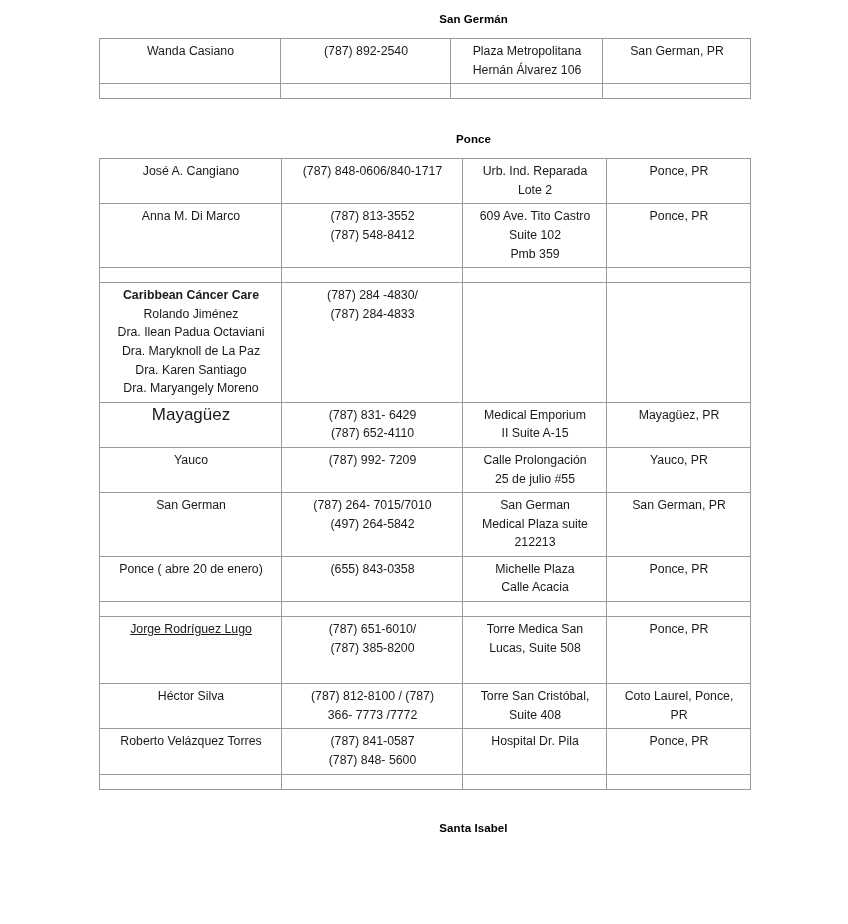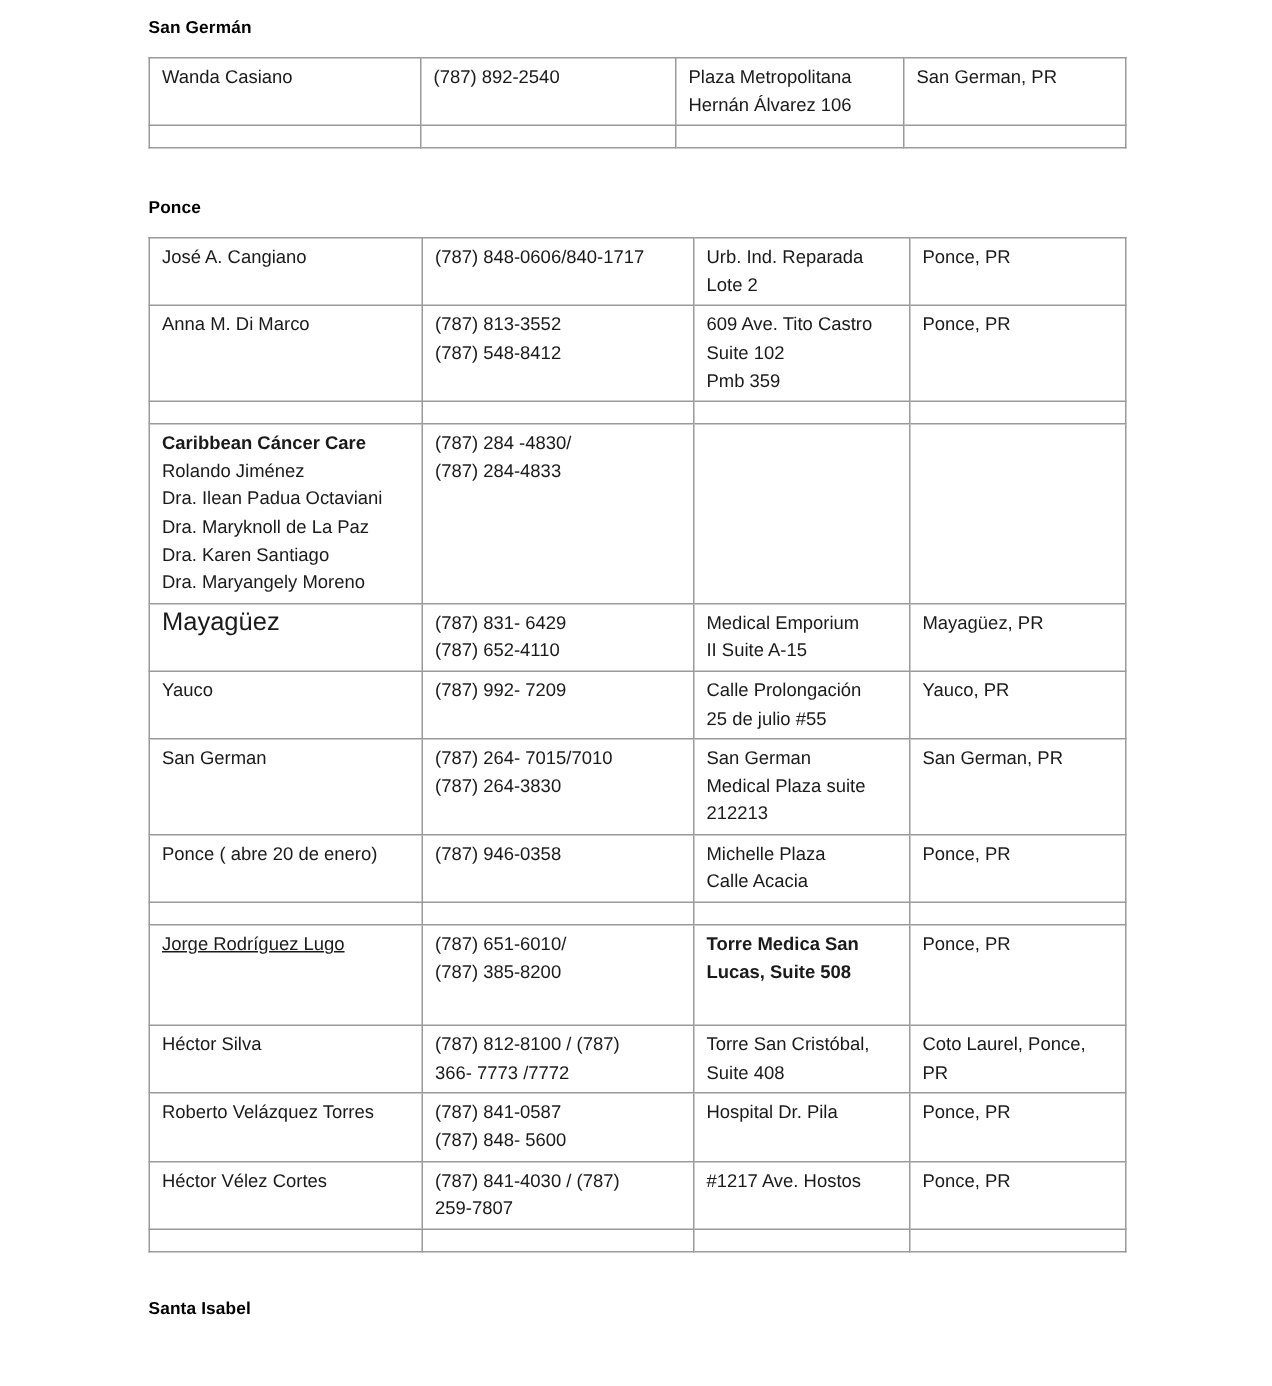--- a/index.html
+++ b/index.html
@@ -14,20 +14,21 @@
     font-family: "Liberation Sans", sans-serif;
     color: #000000;
     overflow: hidden;
   }
   .page {
     position: relative;
     width: 848px;
     height: 924px;
     box-sizing: border-box;
     padding: 0;
+    text-align: center;
   }
   .section {
     margin: 0;
   }
   .section-title {
     font-size: 11.5px;
     font-weight: bold;
     color: #000;
     margin-left: 99px;
     line-height: 14px;
@@ -264,21 +265,21 @@
           </tr>
           <tr>
             <td>
               <div class="nameblock">
                 <div>San German</div>
               </div>
             </td>
             <td>
               <div class="nameblock">
                 <div>(787) 264- 7015/7010</div>
-                <div>(787) 264-3830</div>
+                <div>(497) 264-5842</div>
               </div>
             </td>
             <td>
               <div class="nameblock">
                 <div>San German</div>
                 <div>Medical Plaza suite</div>
                 <div>212213</div>
               </div>
             </td>
             <td>
@@ -288,21 +289,21 @@
             </td>
           </tr>
           <tr>
             <td>
               <div class="nameblock">
                 <div>Ponce ( abre 20 de enero)</div>
               </div>
             </td>
             <td>
               <div class="nameblock">
-                <div>(787) 946-0358</div>
+                <div>(655) 843-0358</div>
               </div>
             </td>
             <td>
               <div class="nameblock">
                 <div>Michelle Plaza</div>
                 <div>Calle Acacia</div>
               </div>
             </td>
             <td>
               <div class="nameblock">
@@ -321,21 +322,21 @@
               <div class="nameblock">
                 <div>Jorge Rodríguez Lugo</div>
               </div>
             </td>
             <td style="padding-bottom: 26px;">
               <div class="nameblock">
                 <div>(787) 651-6010/</div>
                 <div> (787) 385-8200</div>
               </div>
             </td>
-            <td style="padding-bottom: 6px; font-weight: bold;">
+            <td style="padding-bottom: 6px;">
               <div class="nameblock">
                 <div>Torre Medica San</div>
                 <div>Lucas, Suite 508</div>
               </div>
             </td>
             <td style="padding-bottom: 22px;">
               <div class="nameblock">
                 <div>Ponce, PR</div>
               </div>
             </td>
@@ -373,43 +374,20 @@
             </td>
             <td>
               <div class="nameblock">
                 <div>(787) 841-0587</div>
                 <div>(787) 848- 5600</div>
               </div>
             </td>
             <td>
               <div class="nameblock">
                 <div>Hospital Dr. Pila</div>
-              </div>
-            </td>
-            <td>
-              <div class="nameblock">
-                <div>Ponce, PR</div>
-              </div>
-            </td>
-          </tr>
-          <tr>
-            <td>
-              <div class="nameblock">
-                <div>Héctor Vélez Cortes</div>
-              </div>
-            </td>
-            <td>
-              <div class="nameblock">
-                <div>(787) 841-4030 / (787)</div>
-                <div>259-7807</div>
-              </div>
-            </td>
-            <td>
-              <div class="nameblock">
-                <div>#1217 Ave. Hostos</div>
               </div>
             </td>
             <td>
               <div class="nameblock">
                 <div>Ponce, PR</div>
               </div>
             </td>
           </tr>
           <tr>
             <td class="empty"></td>

